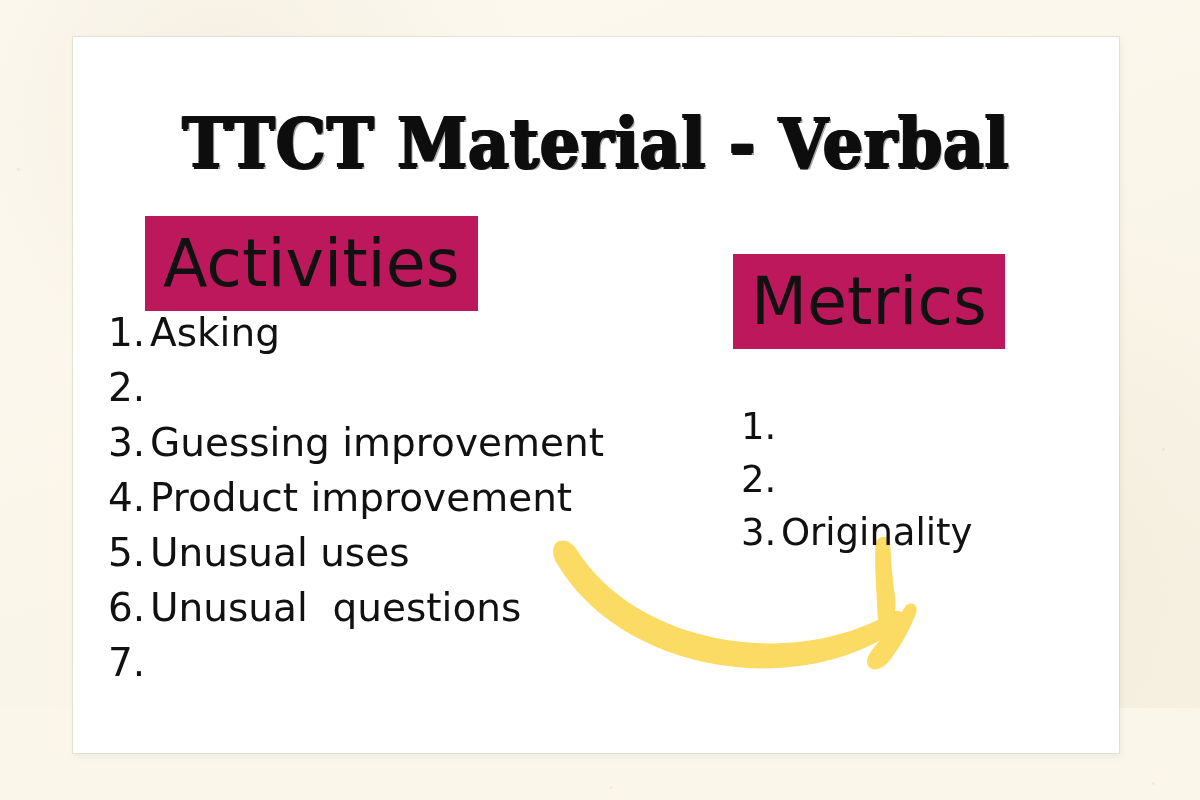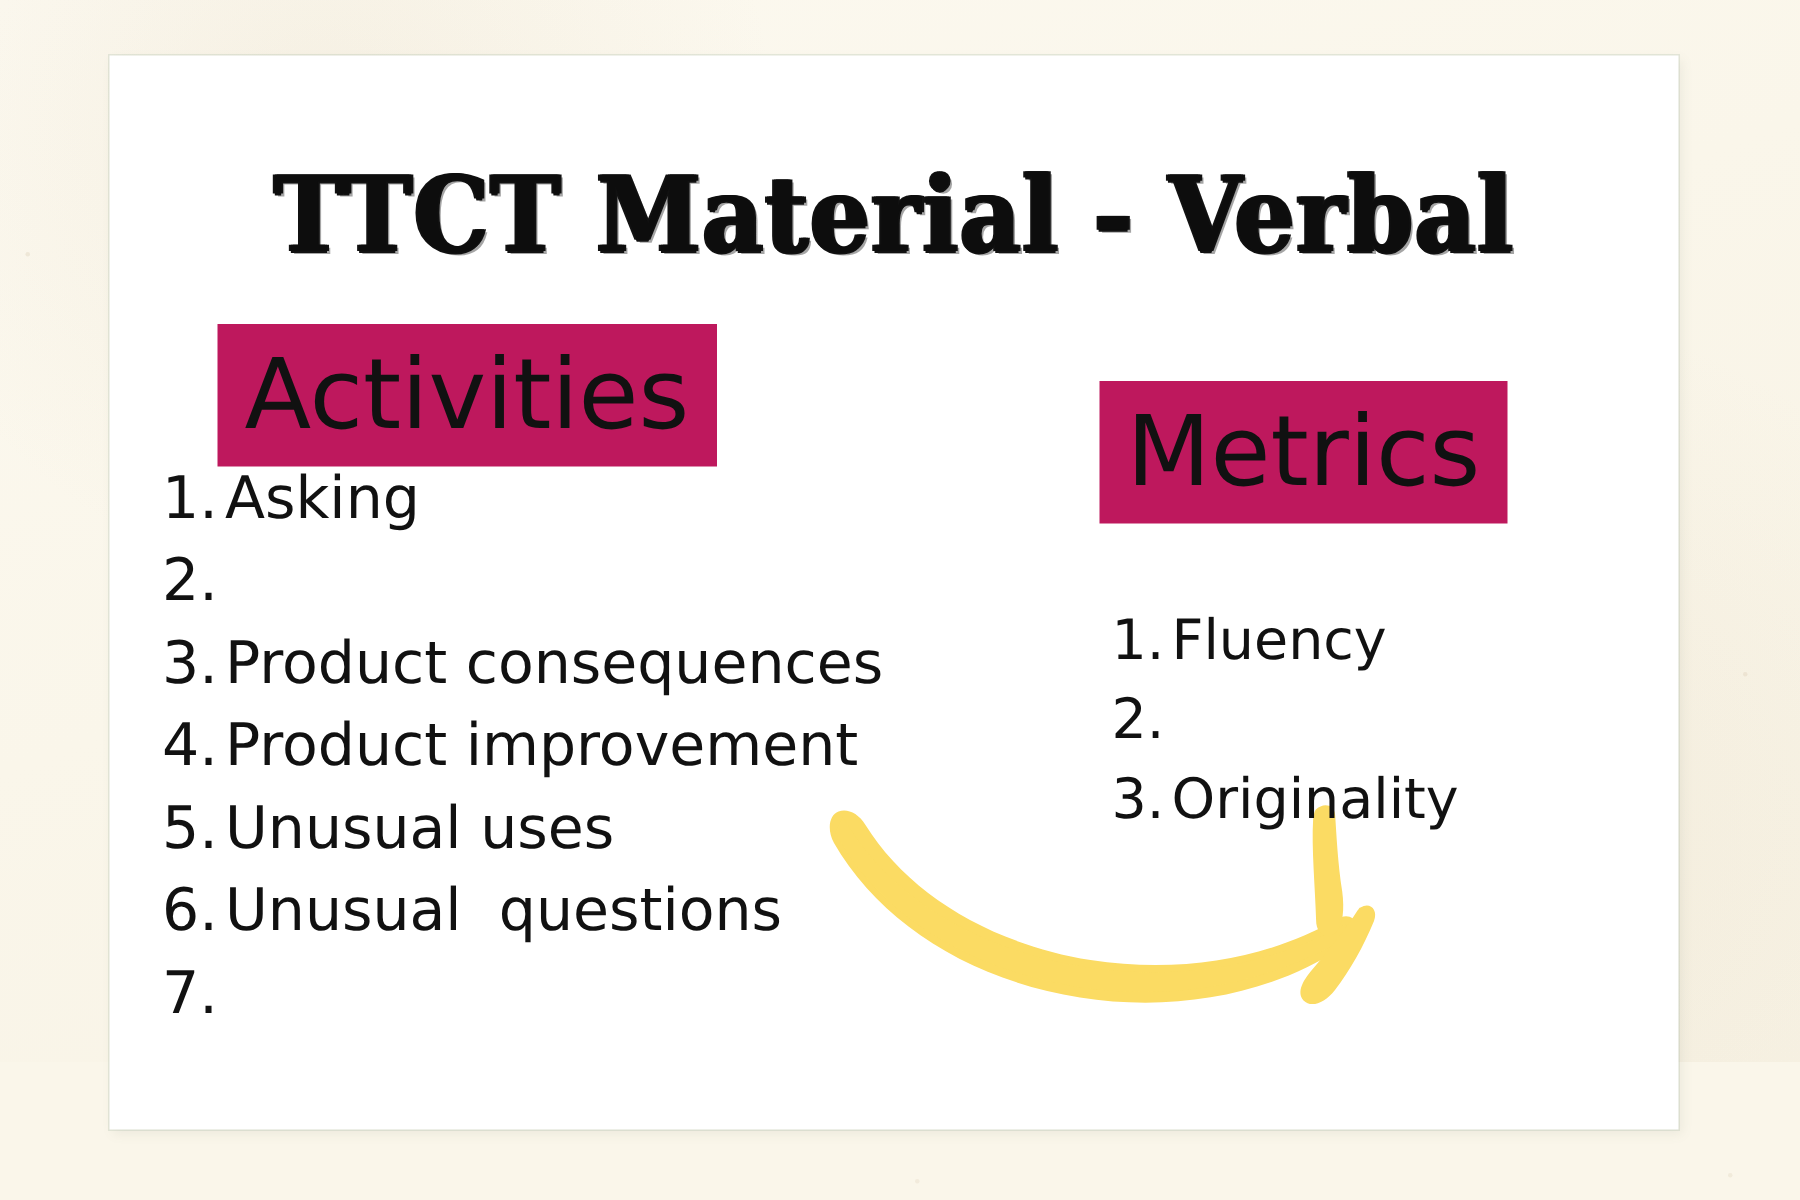--- a/index.html
+++ b/index.html
@@ -153,21 +153,21 @@
     <ul class="list activities">
       <li>
         <span class="num">1.</span>
         <span class="lbl">Asking</span>
       </li>
       <li>
         <span class="num">2.</span>
       </li>
       <li>
         <span class="num">3.</span>
-        <span class="lbl">Product consequences</span>
+        <span class="lbl">Guessing improvement</span>
       </li>
       <li>
         <span class="num">4.</span>
         <span class="lbl">Product improvement</span>
       </li>
       <li>
         <span class="num">5.</span>
         <span class="lbl">Unusual uses</span>
       </li>
       <li>
@@ -215,21 +215,20 @@
                  C 410 192, 401 195, 396 190
                  C 391 184, 396 176, 403 168
                  C 414 155, 425 141, 432 130
                  C 433 129, 433 128, 434 128 Z" fill="#fbdb63"></path>
       </svg>
     </div>
 
     <ul class="list metrics">
       <li>
         <span class="num">1.</span>
-        <span class="lbl">Fluency</span>
       </li>
       <li>
         <span class="num">2.</span>
       </li>
       <li>
         <span class="num">3.</span>
         <span class="lbl">Originality</span>
       </li>
     </ul>
 

